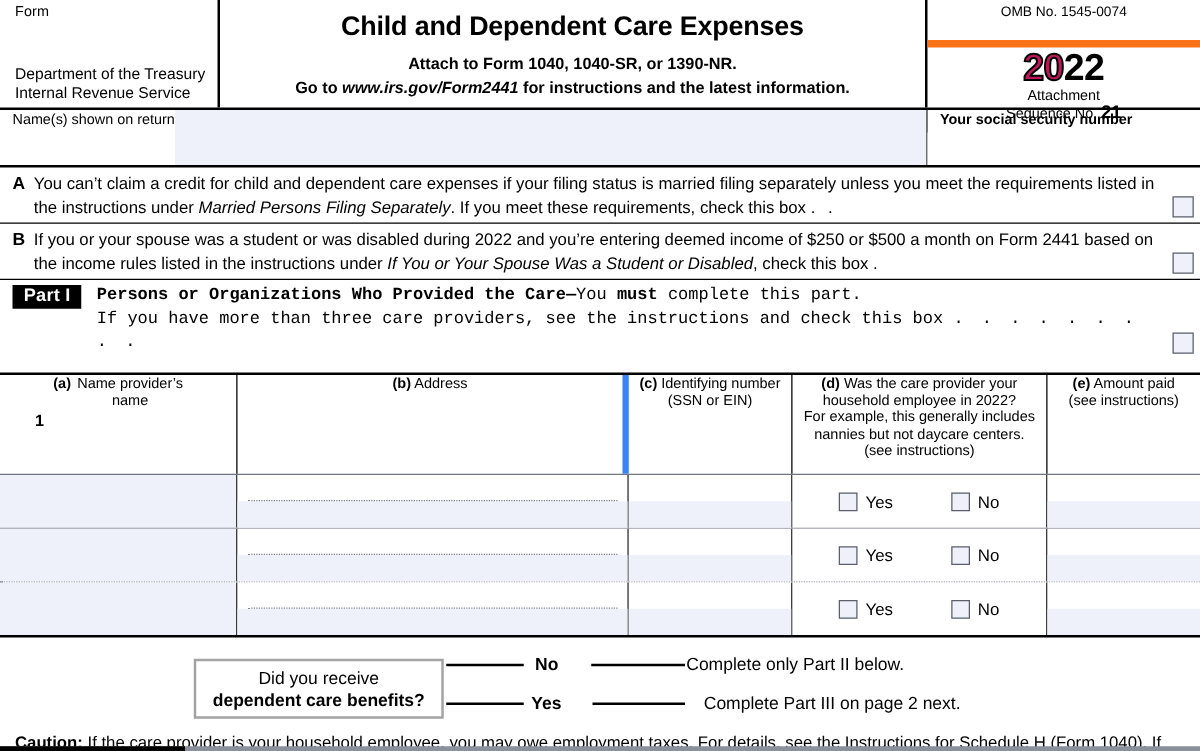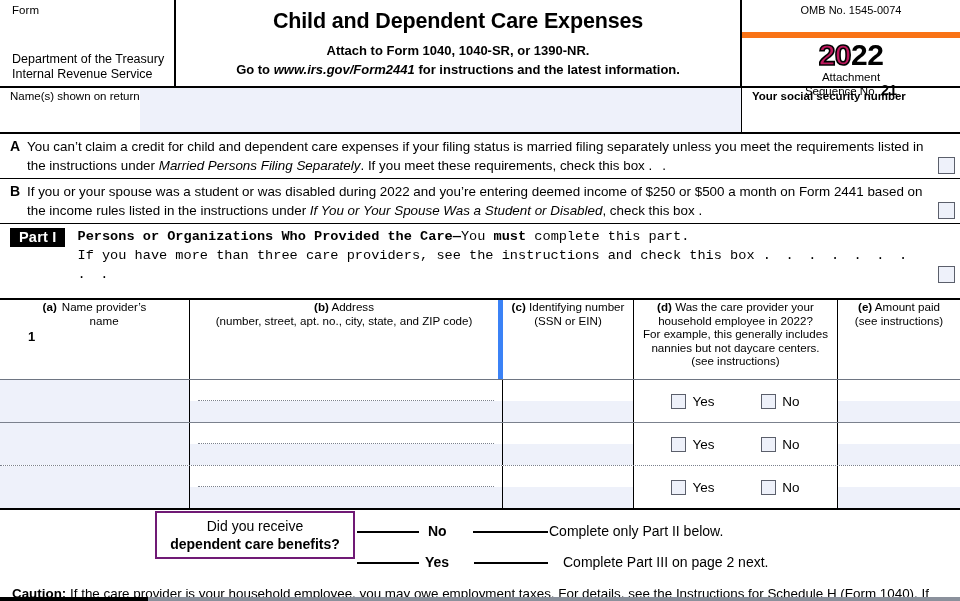--- a/index.html
+++ b/index.html
@@ -288,24 +288,24 @@
   }
 
   
   .flow {
     position: relative;
     height: 72px;
   }
   .dbox {
     position: absolute;
     left: 155px;
-    top: 1px;
+    top: 17px;
     width: 200px;
     height: 48px;
-    border: 2px solid #701a75;
+    border: 2px solid #a3a3a3;
     box-sizing: border-box;
     display: flex;
     flex-direction: column;
     align-items: center;
     justify-content: center;
     font-size: 14px;
     line-height: 18px;
     background: #fff;
   }
   .dbox .b { font-weight: bold; }
@@ -428,21 +428,20 @@
             <span>Name provider’s</span><br>
             <span>name</span>
           </span>
         </div>
       </div>
 
       <div class="th col-b">
         <div>
           <b>(b)</b>
           <span>Address</span><br>
-          <span>(number, street, apt. no., city, state, and ZIP code)</span>
         </div>
       </div>
 
       <div class="th col-c">
         <div>
           <b>(c)</b>
           <span>Identifying number</span><br>
           <span>(SSN or EIN)</span>
         </div>
       </div>

